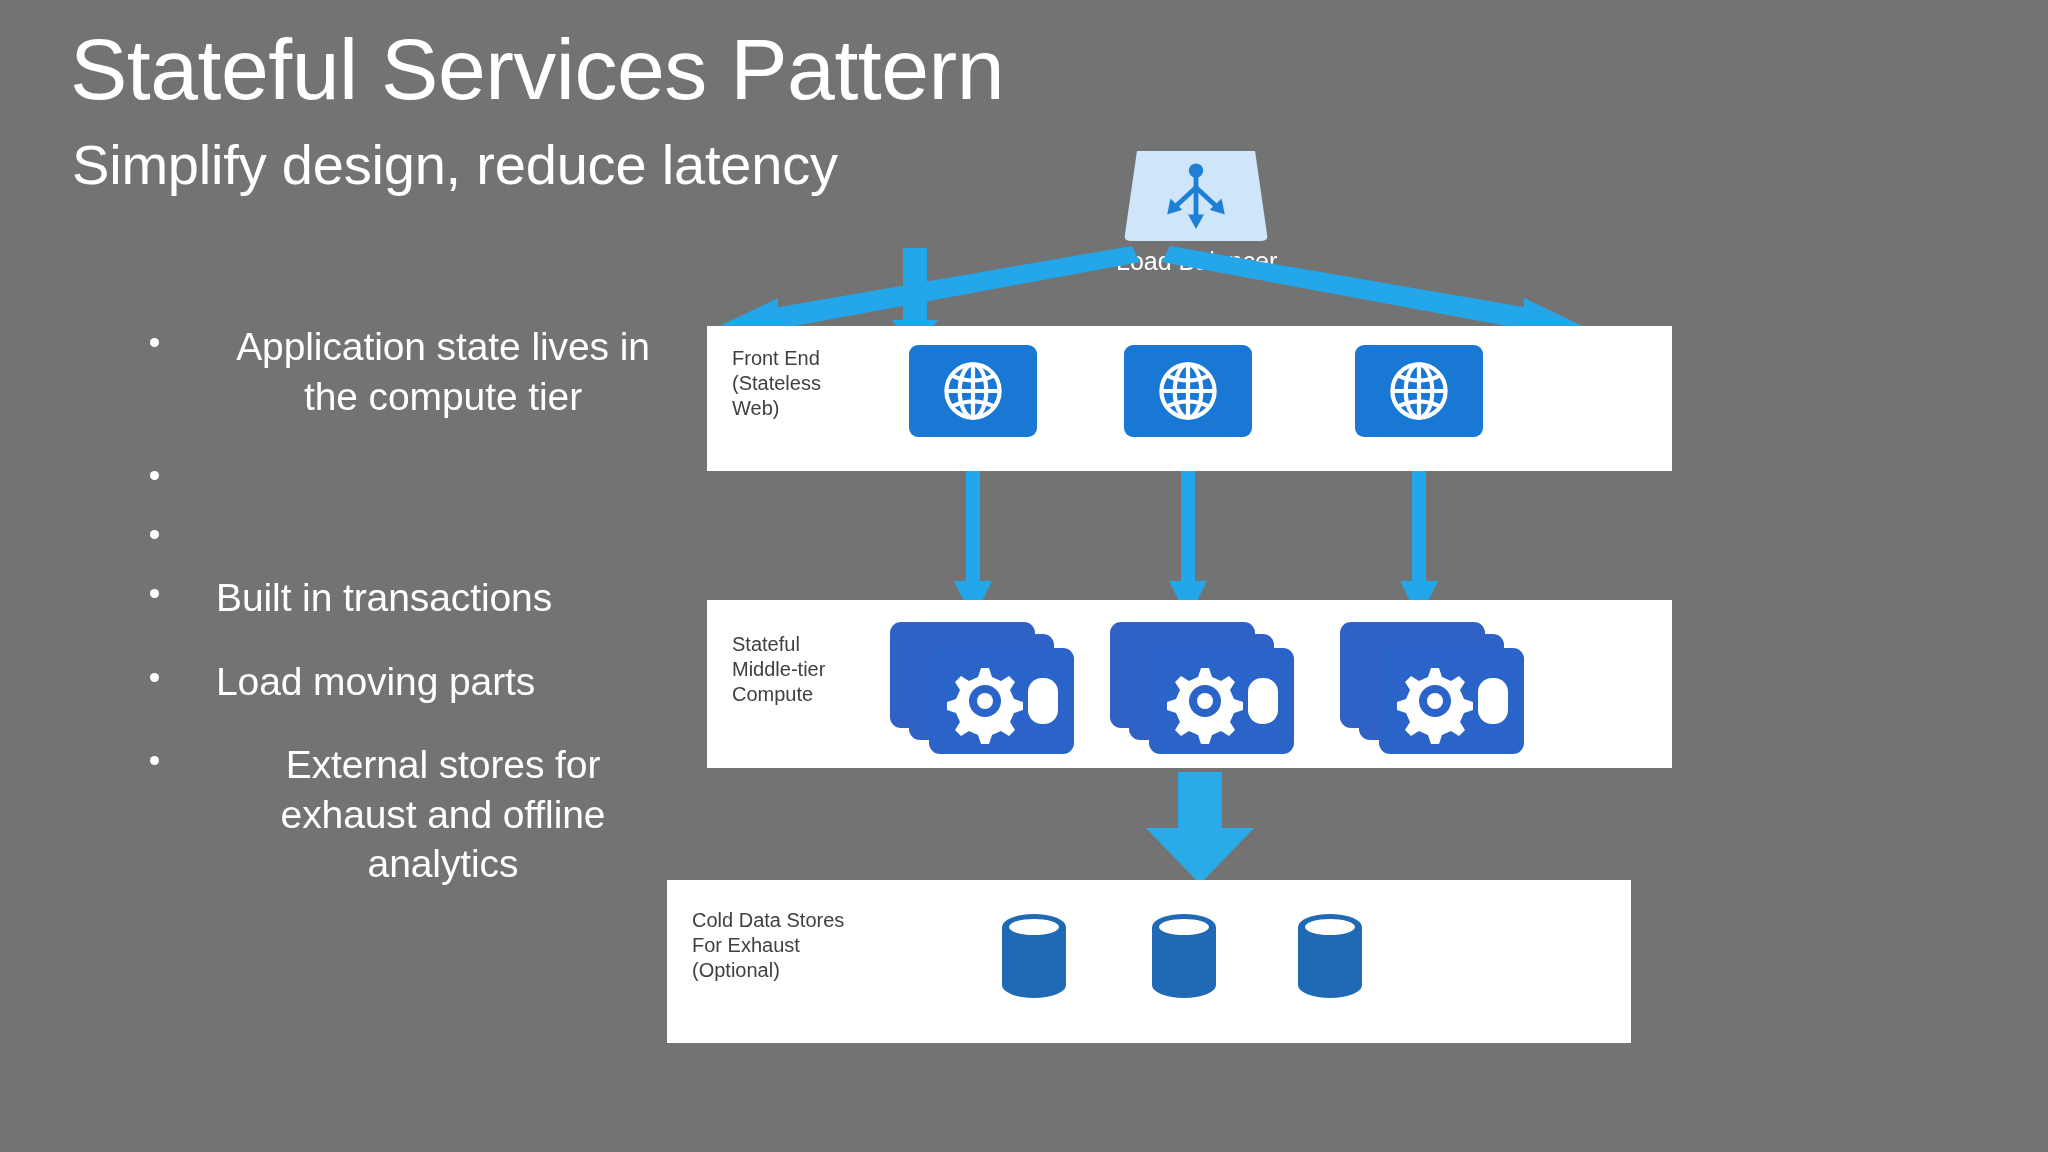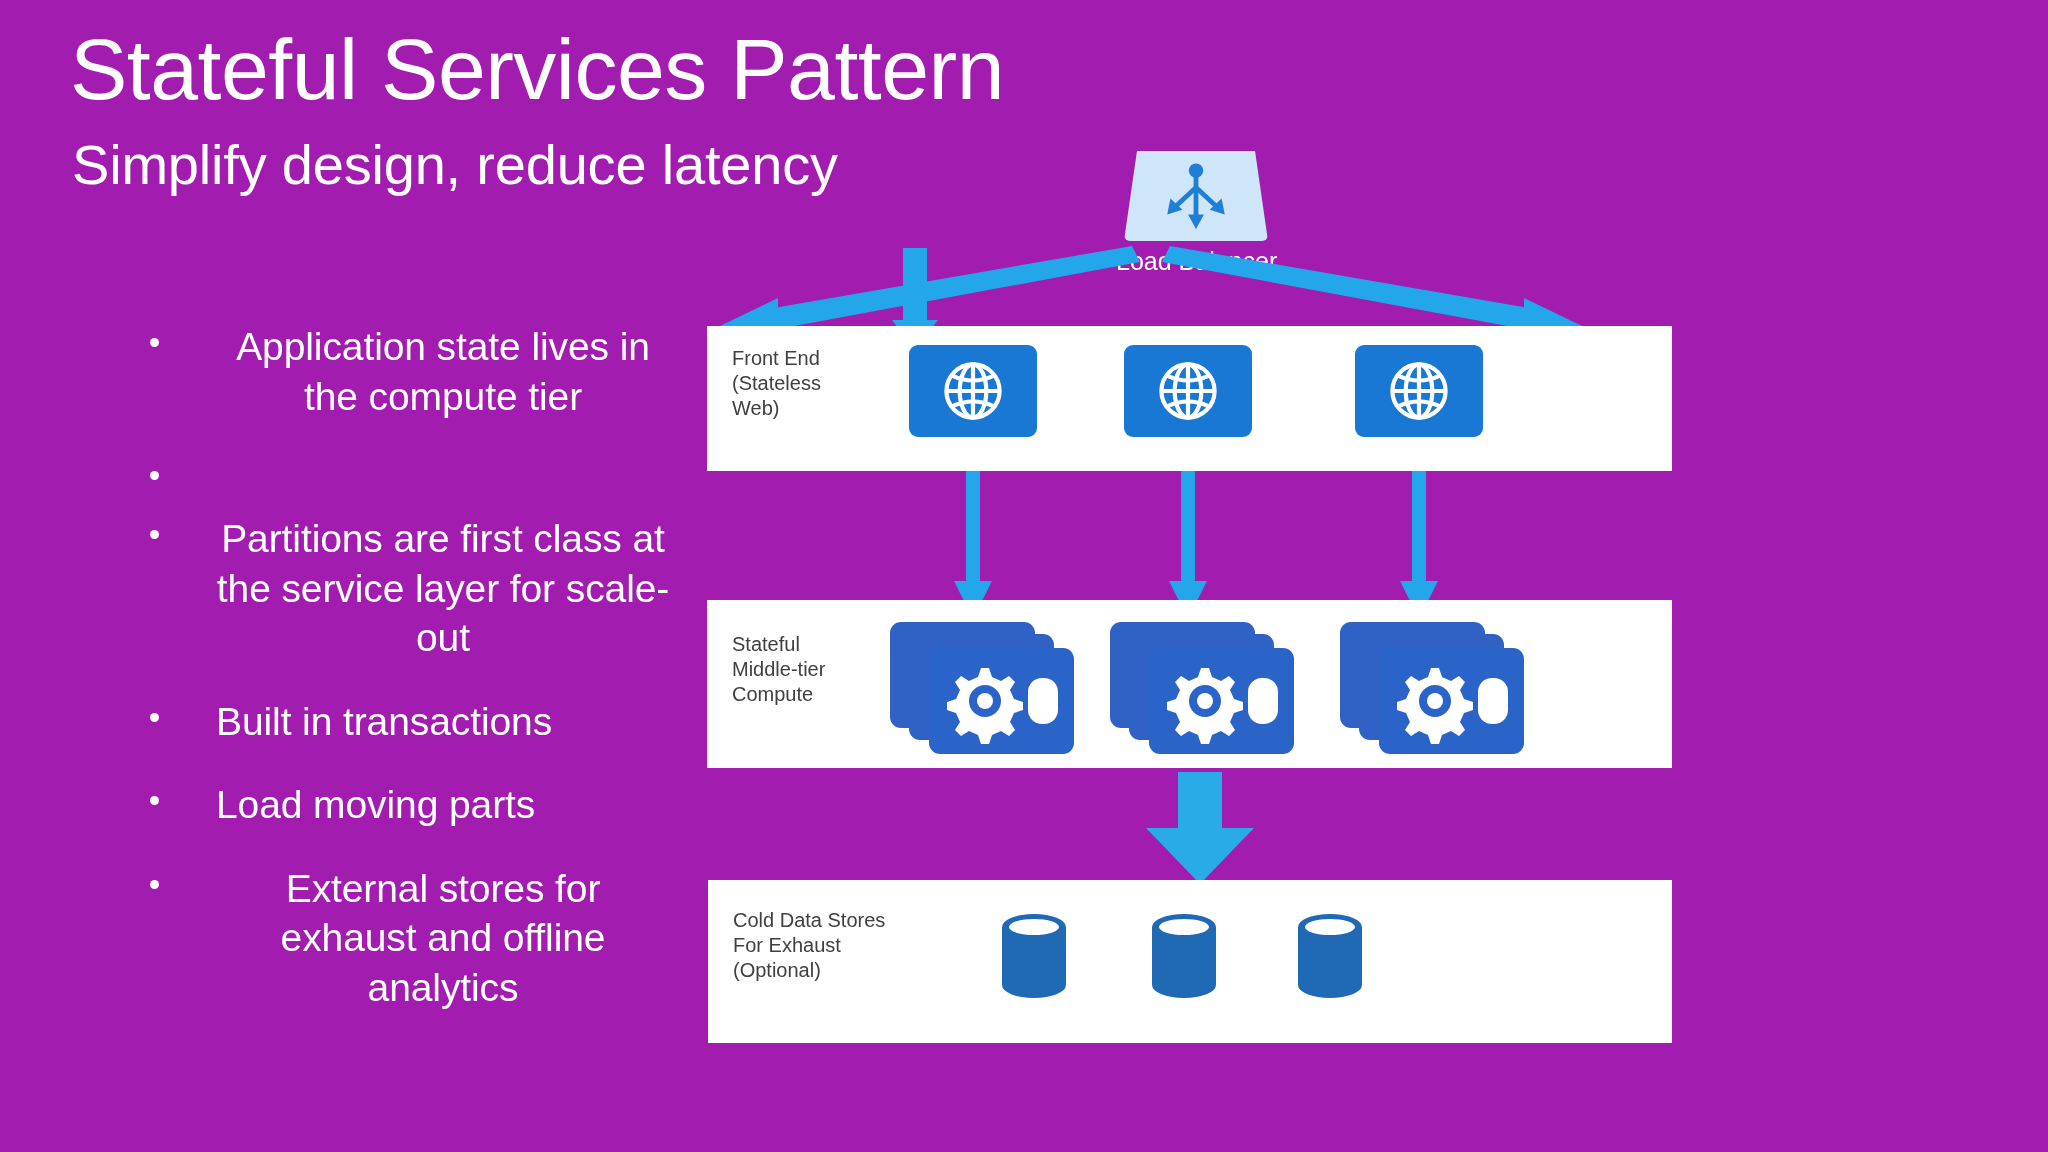--- a/index.html
+++ b/index.html
@@ -5,21 +5,21 @@
 <style>
   html, body {
     margin: 0;
     padding: 0;
     background: #0b72d0;
   }
   #slide {
     position: relative;
     width: 2048px;
     height: 1152px;
-    background: #a21caf;
+    background: #737373;
     overflow: hidden;
     font-family: "Liberation Sans", sans-serif;
     -webkit-font-smoothing: antialiased;
   }
 
   
   #title {
     position: absolute;
     left: 70px;
     top: 24px;
@@ -90,21 +90,21 @@
     position: absolute;
     color: #404040;
     font-size: 20px;
     font-weight: 400;
     line-height: 1.26;
     letter-spacing: 0px;
   }
 
   #panel-frontend { left: 707px; top: 326px; width: 965px; height: 145px; }
   #panel-middle   { left: 707px; top: 600px; width: 965px; height: 168px; }
-  #panel-cold     { left: 708px; top: 880px; width: 964px; height: 163px; }
+  #panel-cold     { left: 667px; top: 880px; width: 964px; height: 163px; }
 
   #label-frontend { left: 25px; top: 20px; }
   #label-middle   { left: 25px; top: 32px; }
   #label-cold     { left: 25px; top: 28px; }
 
   
   #load-balancer {
     position: absolute;
     left: 1124px;
     top: 151px;
@@ -207,21 +207,20 @@
     </div>
     <div class="bullet-row">
       <div class="bullet-dot">
           <span></span>
         </div>
     </div>
     <div class="bullet-row">
       <div class="bullet-dot">
           <span></span>
         </div>
-      <div class="bullet-text">Partitions are first class at the service layer for scale-out</div>
     </div>
     <div class="bullet-row">
       <div class="bullet-dot">
           <span></span>
         </div>
       <div class="bullet-text">Built in transactions</div>
     </div>
     <div class="bullet-row">
       <div class="bullet-dot">
           <span></span>

